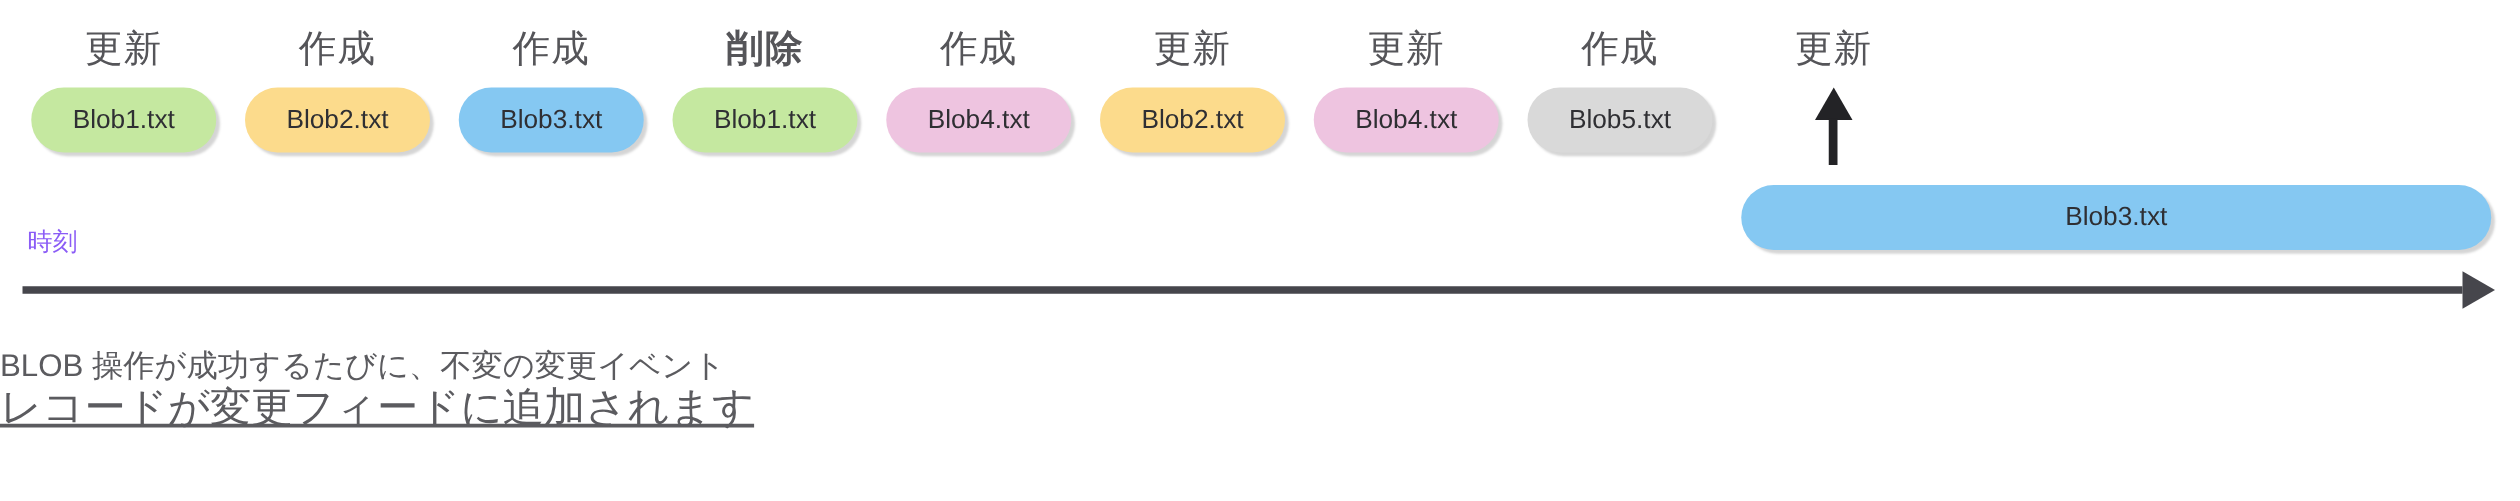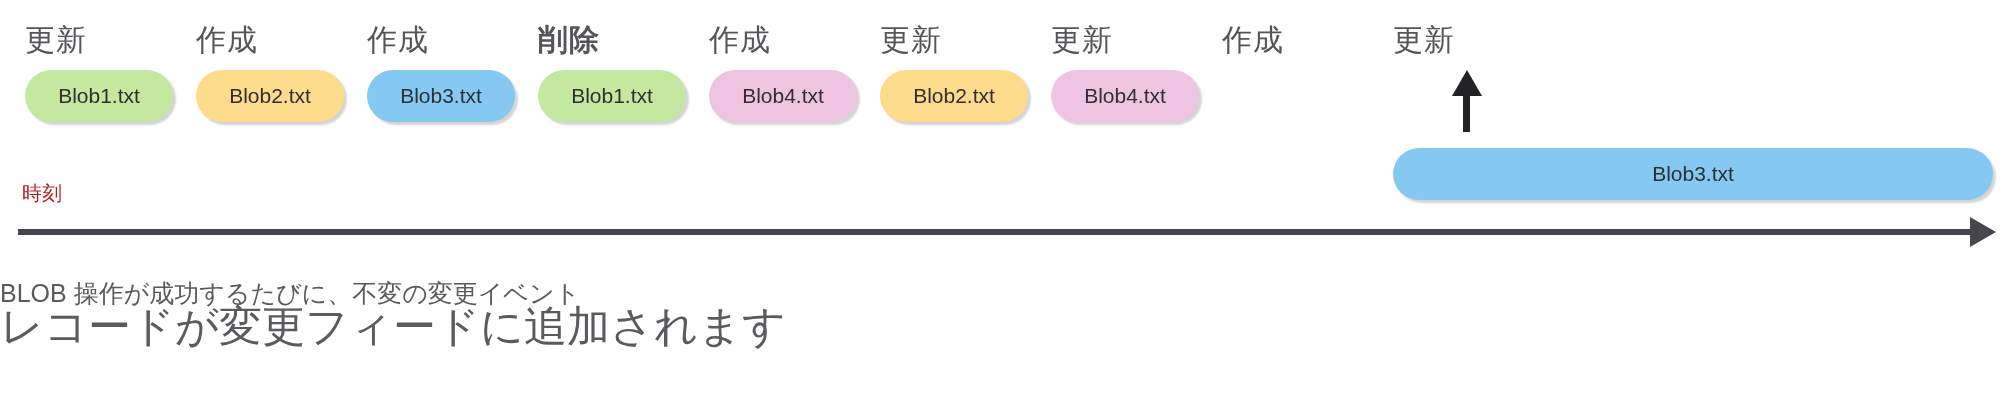--- a/index.html
+++ b/index.html
@@ -9,21 +9,21 @@
     font-family:"Liberation Sans","DejaVu Sans",sans-serif;
     overflow:hidden;
     position:relative;
     color:#3a3a3c;
   }
   #stage{position:absolute;left:0;top:0;width:2016px;height:401px;}
 
   
   .op-label{
     position:absolute;
-    text-align:left;
+    text-align:center;
     font-size:30px;
     line-height:30px;
     color:#555559;
     white-space:nowrap;
     letter-spacing:1px;
   }
 
   
   .blob-chip{
     position:absolute;
@@ -50,21 +50,21 @@
   .axis-head{
     position:absolute;
     width:0;height:0;
     border-top:15px solid transparent;
     border-bottom:15px solid transparent;
     border-left:26px solid #46464c;
   }
   .axis-caption{
     position:absolute;
     font-size:20px;
-    color:#b91c1c;
+    color:#8b5cf6;
     white-space:nowrap;
   }
 
   
   .up-arrow-shaft{
     position:absolute;
     width:7px;
     background:#232326;
   }
   .up-arrow-head{
@@ -78,21 +78,21 @@
   
   .caption{
     position:absolute;
     width:1679px;
     text-align:left;
     color:#5b5b5f;
     white-space:nowrap;
     margin-top:32px;
   }
   .caption-line1{font-size:25px;line-height:30px;}
-  .caption-line2{font-size:43px;line-height:40px;}
+  .caption-line2{font-size:33px;line-height:40px;text-decoration:underline;}
 </style>
 </head>
 <body>
 
 <div id="stage">
 
   <div class="op-label" style="left:25px;top:25px;width:148px;">更新</div>
   <div class="op-label" style="left:196px;top:25px;width:148px;">作成</div>
   <div class="op-label" style="left:367px;top:25px;width:148px;">作成</div>
   <div class="op-label" style="left:538px;top:25px;width:148px;font-weight:bold;">削除</div>
@@ -102,20 +102,21 @@
   <div class="op-label" style="left:1222px;top:25px;width:148px;">作成</div>
   <div class="op-label" style="left:1393px;top:25px;width:148px;">更新</div>
 
   <div class="blob-chip" style="left:25px;top:70px;width:148px;background:#c5e8a0;">Blob1.txt</div>
   <div class="blob-chip" style="left:196px;top:70px;width:148px;background:#fcdb8c;">Blob2.txt</div>
   <div class="blob-chip" style="left:367px;top:70px;width:148px;background:#85c8f2;">Blob3.txt</div>
   <div class="blob-chip" style="left:538px;top:70px;width:148px;background:#c5e8a0;">Blob1.txt</div>
   <div class="blob-chip" style="left:709px;top:70px;width:148px;background:#eec4e0;">Blob4.txt</div>
   <div class="blob-chip" style="left:880px;top:70px;width:148px;background:#fcdb8c;">Blob2.txt</div>
   <div class="blob-chip" style="left:1051px;top:70px;width:148px;background:#eec4e0;">Blob4.txt</div>
+  <div class="blob-chip" style="left:1222px;top:70px;width:148px;background:#d9d9d9;">Blob5.txt</div>
 
   <div class="up-arrow-head" style="left:1452px;top:70px;"></div>
   <div class="up-arrow-shaft" style="left:1463px;top:95px;height:37px;"></div>
 
   <div class="blob-chip" style="left:1393px;top:148px;width:600px;background:#85c8f2;">Blob3.txt</div>
 
   <div class="axis-caption" style="left:22px;top:180px;">時刻</div>
   <div class="axis-line" style="width:1952px;"></div>
   <div class="axis-head" style="left:1970px;top:217px;"></div>
 

